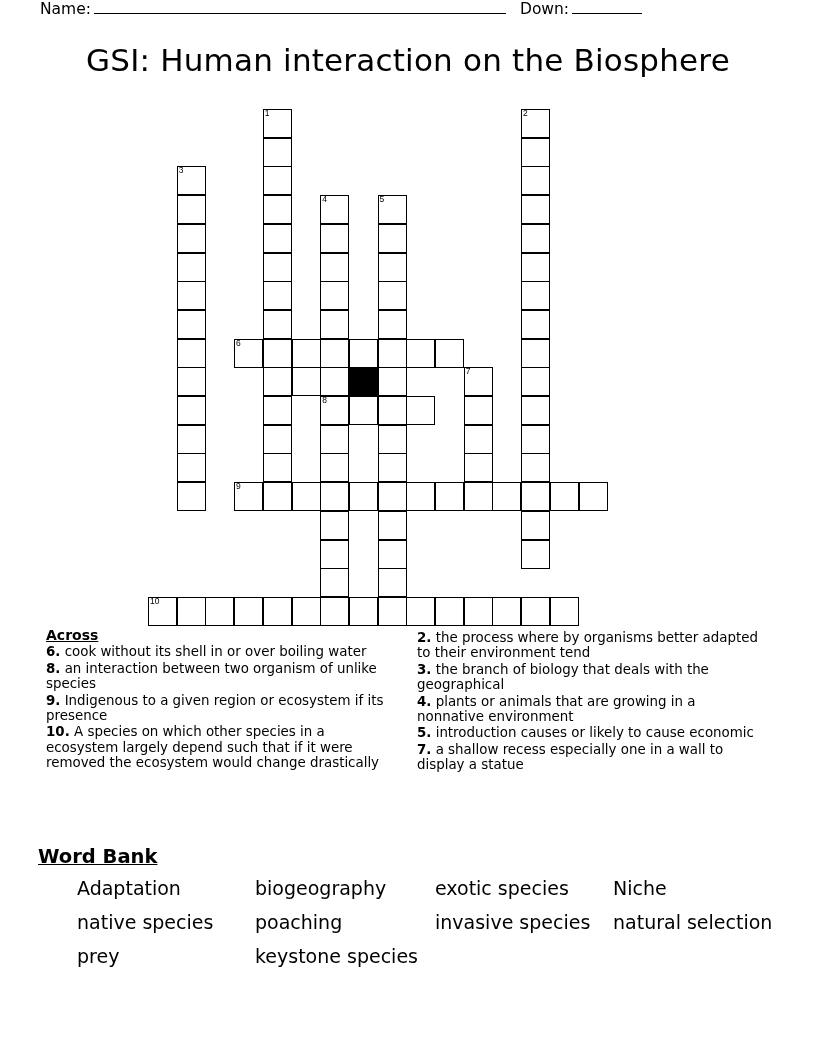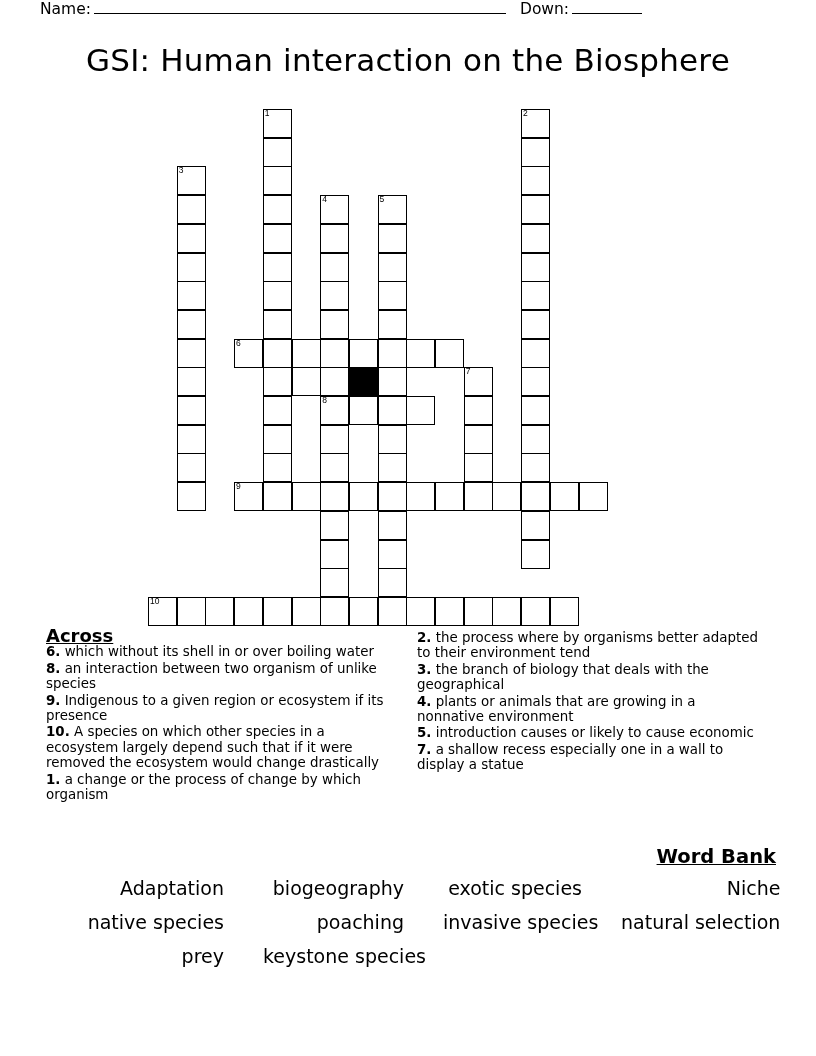--- a/index.html
+++ b/index.html
@@ -70,32 +70,31 @@
     width: 720px;
     font-size: 13.4px;
     line-height: 15.4px;
   }
   .clue-cols { display: flex; align-items: flex-start; }
   .clue-col { width: 350px; }
   .clue-col.right { margin-left: 22px; padding-top: 2px; }
   .section-head {
     font-weight: bold;
     text-decoration: underline;
-    font-size: 18px;
+    font-size: 14px;
     margin: 0 0 1px 0;
   }
   .clue { margin: 0 0 1px 0; }
   .clue .cnum { font-weight: bold; }
 
   
   .word-bank {
     position: absolute;
-    left: 46px; top: 845px;
+    left: 38px; top: 845px;
     width: 730px;
-    text-align: right;
   }
   .wb-title {
     font-size: 19.5px;
     font-weight: bold;
     text-decoration: underline;
     margin-bottom: 6px;
   }
   .wb-grid {
     display: grid;
     grid-template-columns: 178px 180px 178px auto;
@@ -246,27 +245,24 @@
     <div class="cell" style="left: 401.8px; top: 487.9px;"></div>
     <div class="cell" style="left: 143.5px; top: 258.3px;"></div>
     <div class="cell black" style="left: 200.9px; top: 258.3px;"></div>
   </div>
 
 <div class="clues">
   <div class="clue-cols">
     <div class="clue-col left">
       <div class="section-head">Across</div>
       <div id="across-list">
-          <p class="clue"><span class="cnum">6.</span><span> which without its shell in or over boiling water</span></p>
+          <p class="clue"><span class="cnum">6.</span><span> cook without its shell in or over boiling water</span></p>
           <p class="clue"><span class="cnum">8.</span><span> an interaction between two organism of unlike species</span></p>
           <p class="clue"><span class="cnum">9.</span><span> Indigenous to a given region or ecosystem if its presence</span></p>
           <p class="clue"><span class="cnum">10.</span><span> A species on which other species in a ecosystem largely depend such that if it were removed the ecosystem would change drastically</span></p>
-        </div>
-      <div id="down-left-list">
-          <p class="clue"><span class="cnum">1.</span><span> a change or the process of change by which organism</span></p>
         </div>
     </div>
     <div class="clue-col right">
       <div id="down-right-list">
           <p class="clue"><span class="cnum">2.</span><span> the process where by organisms better adapted to their environment tend</span></p>
           <p class="clue"><span class="cnum">3.</span><span> the branch of biology that deals with the geographical</span></p>
           <p class="clue"><span class="cnum">4.</span><span> plants or animals that are growing in a nonnative environment</span></p>
           <p class="clue"><span class="cnum">5.</span><span> introduction causes or likely to cause economic</span></p>
           <p class="clue"><span class="cnum">7.</span><span> a shallow recess especially one in a wall to display a statue</span></p>
         </div>

